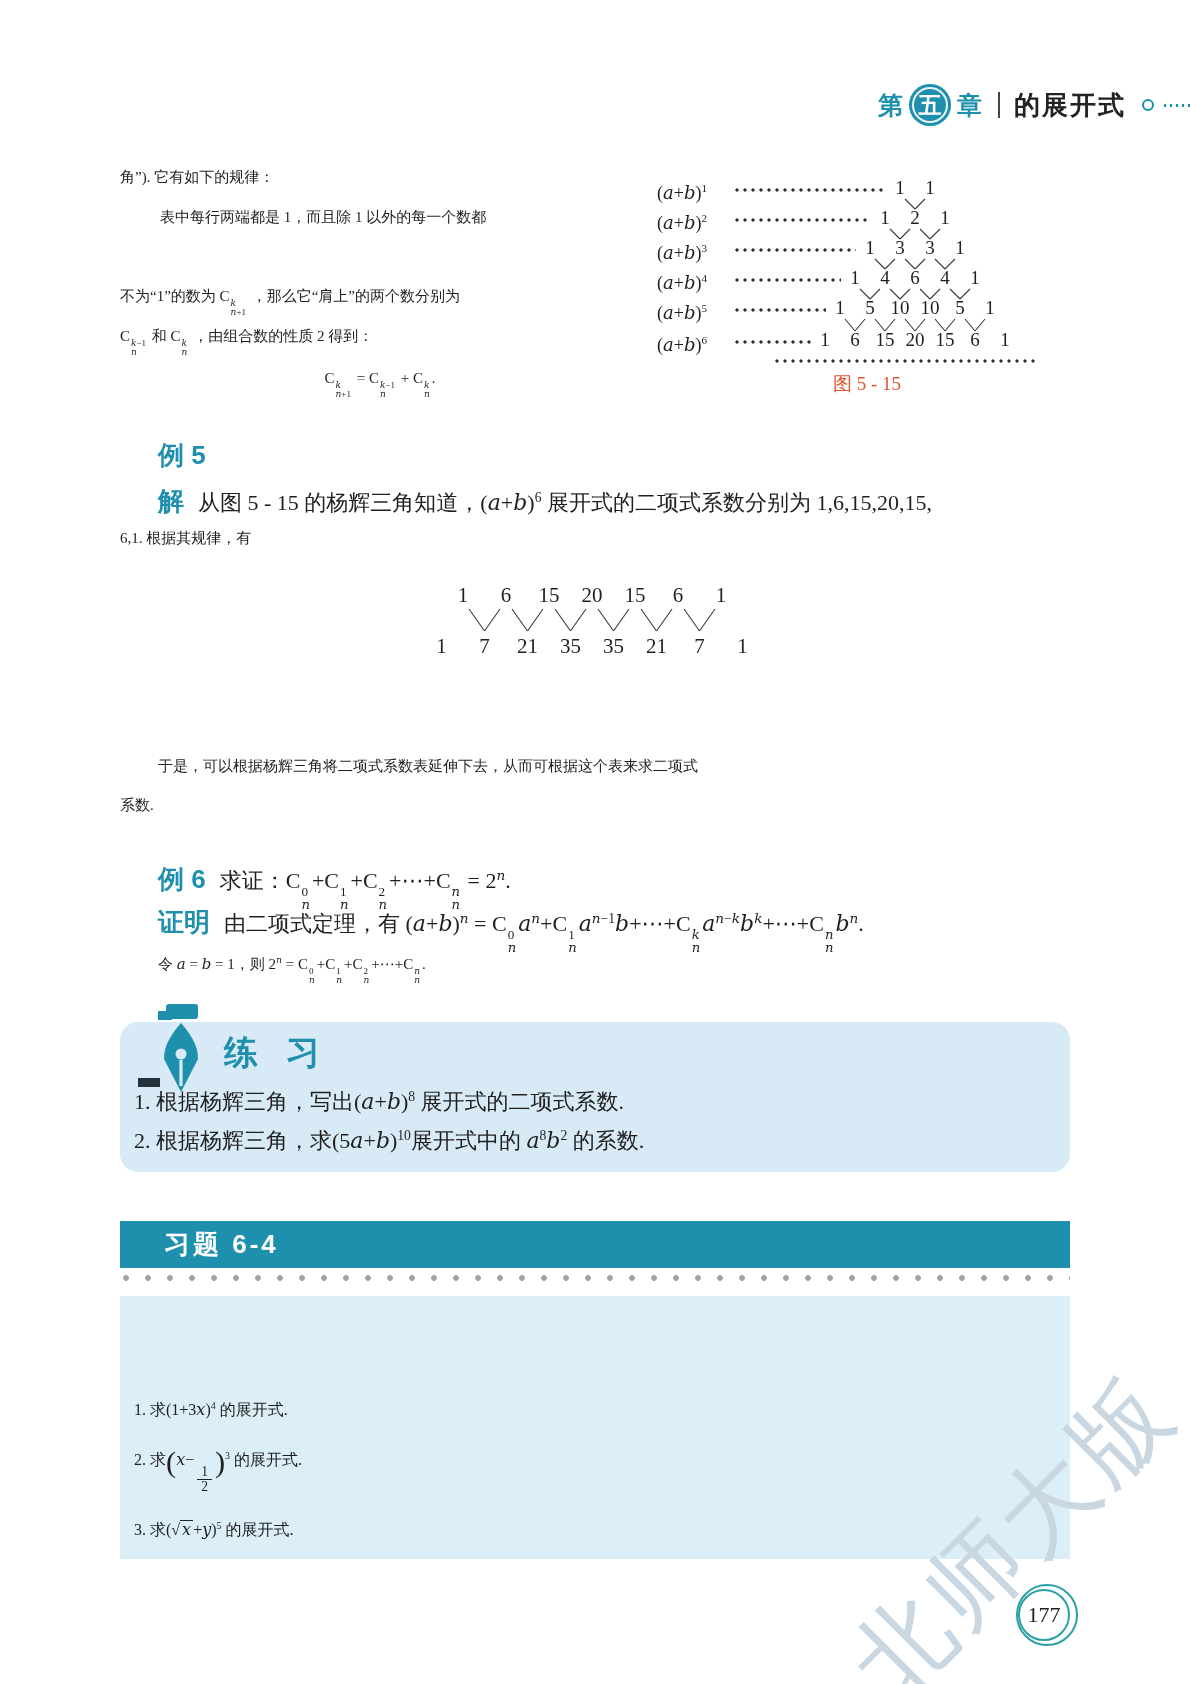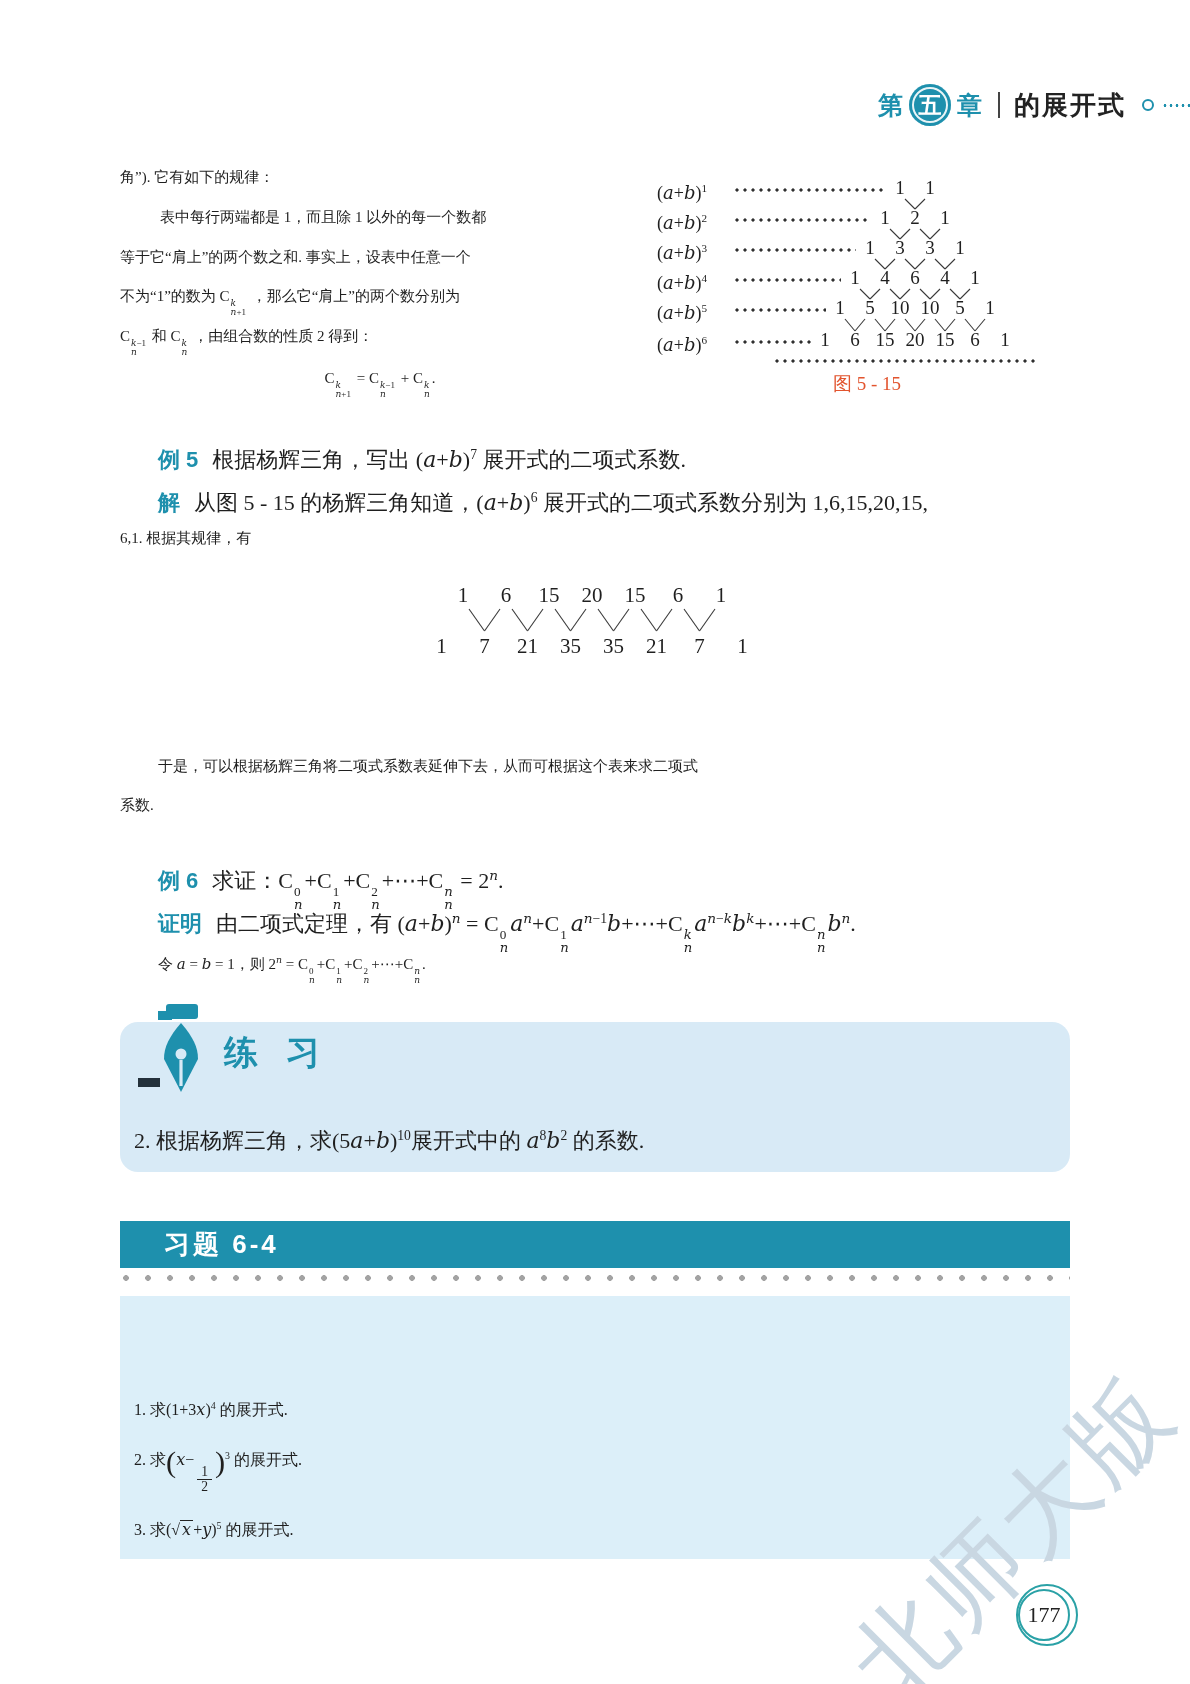--- a/index.html
+++ b/index.html
@@ -14,21 +14,21 @@
                box-shadow:inset 0 0 0 3px #1E90AD, inset 0 0 0 5px rgba(255,255,255,.9);}
   .chap-div{width:2px;height:26px;background:#444;margin:0 8px 0 10px;}
   .chap-title{color:#222;font-size:26px;font-weight:bold;font-family:"Liberation Sans",sans-serif;letter-spacing:2px;white-space:nowrap;}
   .hdr-ring{width:8px;height:8px;border:2px solid #1E90AD;border-radius:50%;margin-left:10px;}
   .hdr-dots{width:92px;height:3px;margin-left:2px;
             background-image:radial-gradient(circle,#1E90AD 1.2px,transparent 1.6px);background-size:6px 3px;background-repeat:repeat-x;}
 
   
   .tline{position:absolute;font-size:15px;white-space:nowrap;line-height:30px;}
   .exrow{position:absolute;display:flex;gap:14px;align-items:baseline;white-space:nowrap;font-size:22px;line-height:30px;}
-  .exlabel{color:#1E90AD;font-weight:bold;font-family:"Liberation Sans",sans-serif;font-size:22px;}
+  .exlabel{color:#1E90AD;font-weight:bold;font-family:"Liberation Sans",sans-serif;font-size:26px;}
   i{font-family:"DejaVu Serif",serif;}
 
   
   sup{font-size:.62em;}
   .stk{display:inline-flex;flex-direction:column;align-items:flex-start;vertical-align:-.55em;line-height:1.02;font-size:.6em;margin:0 2px 0 1px;}
   .stk .st,.stk .sb{display:block;}
   .frac{display:inline-flex;flex-direction:column;align-items:center;vertical-align:-.8em;line-height:1.05;font-size:.85em;margin:0 3px;}
   .frac .fn{display:block;padding:0 4px;border-bottom:1.5px solid #222;}
   .frac .fd{display:block;padding:0 4px;}
   .bp{font-size:1.9em;font-weight:400;vertical-align:-.22em;line-height:0;}
@@ -86,21 +86,20 @@
     </span>
     <span class="chap-char">章</span>
     <span class="chap-div"></span>
     <span class="chap-title">的展开式</span>
     <span class="hdr-ring"></span>
     <span class="hdr-dots"></span>
   </div>
 
   <div class="tline" style="left:120px;top:162px">角”). 它有如下的规律：</div>
   <div class="tline" style="left:160px;top:202px">表中每行两端都是 1，而且除 1 以外的每一个数都</div>
-  <div class="tline" style="left:120px;top:242px">等于它“肩上”的两个数之和. 事实上，设表中任意一个</div>
   <div class="tline" style="left:120px;top:281px">不为“1”的数为 C<span class="stk">
         <span class="st"><i>k</i></span>
         <span class="sb"><i>n</i>+1</span>
       </span> ，那么它“肩上”的两个数分别为</div>
   <div class="tline" style="left:120px;top:321px">C<span class="stk">
         <span class="st"><i>k</i>−1</span>
         <span class="sb"><i>n</i></span>
       </span> 和 C<span class="stk">
         <span class="st"><i>k</i></span>
         <span class="sb"><i>n</i></span>
@@ -189,21 +188,20 @@
         <span class="fig-num" style="left: 290px; top: 164px;">15</span>
         <span class="fig-num" style="left: 320px; top: 164px;">6</span>
         <span class="fig-num" style="left: 350px; top: 164px;">1</span>
       </div>
     <div class="fig-bottom-dots"></div>
     <div class="fig-caption">图 5 - 15</div>
   </div>
 
   <div class="exrow" style="left:158px;top:440px">
     <span class="exlabel">例 5</span>
-    <span>根据杨辉三角，写出 (<i>a</i>+<i>b</i>)<sup>7</sup> 展开式的二项式系数.</span>
   </div>
   <div class="exrow" style="left:158px;top:483px">
     <span class="exlabel">解</span>
     <span>从图 5 - 15 的杨辉三角知道，(<i>a</i>+<i>b</i>)<sup>6</sup> 展开式的二项式系数分别为 1,6,15,20,15,</span>
   </div>
   <div class="tline" style="left:120px;top:523px">6,1. 根据其规律，有</div>
 
   <div class="coef-diagram">
     <svg class="coef-svg" width="430" height="88">
         <line x1="89" y1="33" x2="104.5" y2="55" stroke="#3a3a3a" stroke-width="1.1"></line>
@@ -291,20 +289,21 @@
   <div class="practice-box"></div>
   <svg class="pen-icon" width="72" height="92" viewBox="0 0 72 92">
     <rect x="30" y="0" width="32" height="15" rx="3" fill="#1E90AD"></rect>
     <rect x="22" y="7" width="14" height="9" fill="#1E90AD"></rect>
     <path d="M45,19 C33,33 28,43 28,55 L45,88 L62,55 C62,43 57,33 45,19 Z" fill="#1E90AD"></path>
     <circle cx="45" cy="50" r="5.5" fill="#D8EAF6"></circle>
     <rect x="43.4" y="56" width="3.2" height="26" fill="#D8EAF6"></rect>
     <rect x="2" y="74" width="22" height="9" fill="#24313B"></rect>
   </svg>
   <div class="practice-title">练习</div>
+  <div class="practice-item" style="top:1087px">1. 根据杨辉三角，写出(<i>a</i>+<i>b</i>)<sup>8</sup> 展开式的二项式系数.</div>
   <div class="practice-item" style="top:1126px">2. 根据杨辉三角，求(5<i>a</i>+<i>b</i>)<sup>10</sup>展开式中的 <i>a</i><sup>8</sup><i>b</i><sup>2</sup> 的系数.</div>
 
   <div class="hw-banner">
     <span class="hw-banner-label">习题 6-4</span>
   </div>
   <div class="hw-dots"></div>
   <div class="groupA-box"></div>
   <div class="groupA-item" style="top:1388px">1. 求(1+3<i>x</i>)<sup>4</sup> 的展开式.</div>
   <div class="groupA-item" style="top:1438px">2. 求<span class="bp">(</span><i>x</i>−<span class="frac">
         <span class="fn">1</span>

